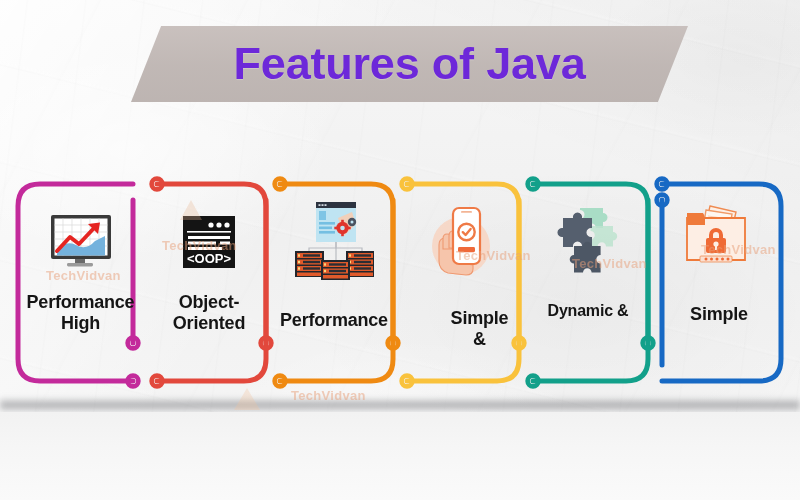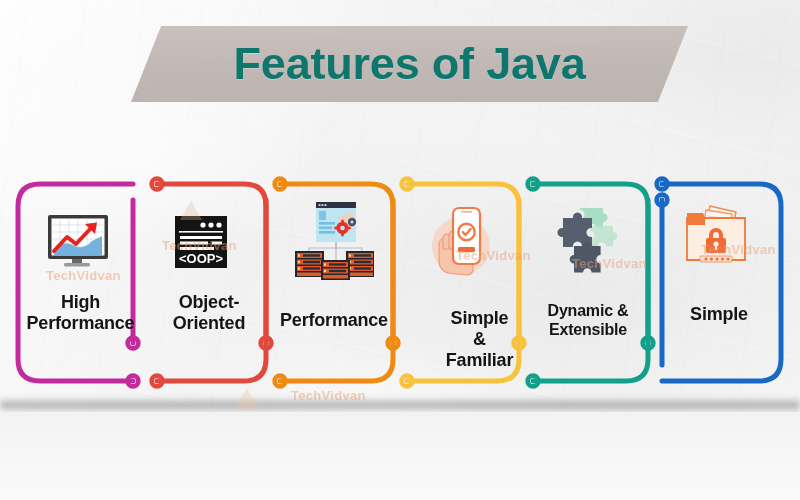--- a/index.html
+++ b/index.html
@@ -96,21 +96,21 @@
     position: absolute;
     left: 131px;
     top: 26px;
     width: 557px;
     height: 76px;
     display: flex;
     align-items: center;
     justify-content: center;
     font-size: 45px;
     font-weight: bold;
-    color: #0f766e;
+    color: #6d28d9;
     letter-spacing: -0.2px;
     white-space: nowrap;
     text-shadow: 0 1px 1px rgba(255,255,255,0.25);
   }
 
   
   .cards {
     position: absolute;
     left: 0;
     top: 0;
@@ -138,21 +138,21 @@
     flex-direction: column;
     align-items: center;
     justify-content: flex-start;
   }
   .card-icon {
     margin-top: 26px;
     width: 72px;
     height: 72px;
     display: flex;
     align-items: center;
-    justify-content: flex-start;
+    justify-content: center;
   }
   .card-label {
     margin-top: 14px;
     text-align: center;
     font-size: 18px;
     font-weight: bold;
     color: #151515;
     line-height: 1.18;
     padding: 0 6px;
     letter-spacing: -0.2px;
@@ -219,22 +219,22 @@
               <line x1="51" y1="5.5" x2="51" y2="42.5"></line>
             </g>
             <path d="M 9 42.5 L 9 36 Q 20 27 28 32 Q 38 38 47 28 L 57 23 L 57 42.5 Z" fill="#74b2dd"></path>
             <path d="M 9 38 L 22 24 L 31 31 L 48 13" fill="none" stroke="#e52421" stroke-width="4" stroke-linejoin="round" stroke-linecap="round"></path>
             <path d="M 40 11 L 52 9.5 L 50 21 Z" fill="#e52421"></path>
             <rect x="27" y="46" width="10" height="5" fill="#6a6a6a"></rect>
             <rect x="19" y="50" width="26" height="3.4" rx="1.4" fill="#9a9a9a"></rect>
           </svg>
         </div>
         <div class="card-label">
+          <div>Performance</div>
           <div>High</div>
-          <div>Performance</div>
         </div>
       </div>
       <div class="wm" style="left:32px; top:88px;">TechVidvan</div>
     </div>
 
     <div class="card" id="card2" style="left:148px; width:122px;">
       <svg class="card-svg" width="122" height="205" viewBox="0 0 122 205">
         <path d="M 9 4 L 96 4 Q 118 4 118 26 L 118 179 Q 118 201 96 201 L 9 201" fill="none" stroke="#e2483c" stroke-width="5" stroke-linecap="round"></path>
         <circle cx="9" cy="4" r="5.4" fill="none" stroke="#e2483c" stroke-width="4.6"></circle>
         <circle cx="9" cy="201" r="5.4" fill="none" stroke="#e2483c" stroke-width="4.6"></circle>
@@ -393,21 +393,20 @@
 
             <rect x="31" y="8" width="27" height="56" rx="6" fill="#ffffff" stroke="#ef7a46" stroke-width="2.2"></rect>
             <rect x="39" y="11" width="11" height="1.8" rx="0.9" fill="#f3b495"></rect>
             <circle cx="44.5" cy="32" r="8.2" fill="none" stroke="#ef7a46" stroke-width="2.4"></circle>
             <path d="M 40.8 32.2 L 43.6 35 L 48.6 29" fill="none" stroke="#ef7a46" stroke-width="2.4" stroke-linecap="round" stroke-linejoin="round"></path>
             <rect x="36" y="47" width="17" height="5.2" rx="1.4" fill="#ef6a3a"></rect>
           </svg>
         </div>
         <div class="card-label" style="margin-top:28px;margin-left:38px;">
           <div>Simple &amp;</div>
-          <div>Familiar</div>
         </div>
       </div>
       <div class="wm" style="left:58px; top:68px;">TechVidvan</div>
     </div>
 
     <div class="card" id="card5" style="left:524px; width:128px;">
       <svg class="card-svg" width="128" height="205" viewBox="0 0 128 205">
         <path d="M 9 4 L 102 4 Q 124 4 124 26 L 124 179 Q 124 201 102 201 L 9 201" fill="none" stroke="#12a08a" stroke-width="5" stroke-linecap="round"></path>
         <circle cx="9" cy="4" r="5.4" fill="none" stroke="#12a08a" stroke-width="4.6"></circle>
         <circle cx="9" cy="201" r="5.4" fill="none" stroke="#12a08a" stroke-width="4.6"></circle>
@@ -425,21 +424,20 @@
 
             <path d="M 52 24 h 11 v 6 a 4.2 4.2 0 1 1 0 8.4 v 6 h -7 a 4.2 4.2 0 1 0 -8.4 0 h -7 v -7 a 4.2 4.2 0 1 0 0 -8.4 v -5 z" fill="#bde3cf" opacity="0.85"></path>
 
             <path d="M 13 16 h 10 a 4.6 4.6 0 1 1 9 0 h 10 v 10 a 4.6 4.6 0 1 0 0 9 v 10 h -10 a 4.6 4.6 0 1 0 -9 0 h -10 v -10 a 4.6 4.6 0 1 1 0 -9 z" fill="#555f6e"></path>
 
             <path d="M 24 44 h 9 a 4.3 4.3 0 1 1 8.6 0 h 9 v 9 a 4.3 4.3 0 1 0 0 8.6 v 9 h -9 a 4.3 4.3 0 1 0 -8.6 0 h -9 v -9 a 4.3 4.3 0 1 1 0 -8.6 z" fill="#4d5765"></path>
           </svg>
         </div>
         <div class="card-label small" style="margin-top:26px;">
           <div>Dynamic &amp;</div>
-          <div>Extensible</div>
         </div>
       </div>
       <div class="wm" style="left:48px; top:76px;">TechVidvan</div>
     </div>
 
     <div class="card" id="card6" style="left:653px; width:132px;">
       <svg class="card-svg" width="132" height="205" viewBox="0 0 132 205">
         <path d="M 9 4 L 106 4 Q 128 4 128 26 L 128 179 Q 128 201 106 201 L 9 201" fill="none" stroke="#1769c4" stroke-width="5" stroke-linecap="round"></path>
         <circle cx="9" cy="4" r="5.4" fill="none" stroke="#1769c4" stroke-width="4.6"></circle>
       </svg>

